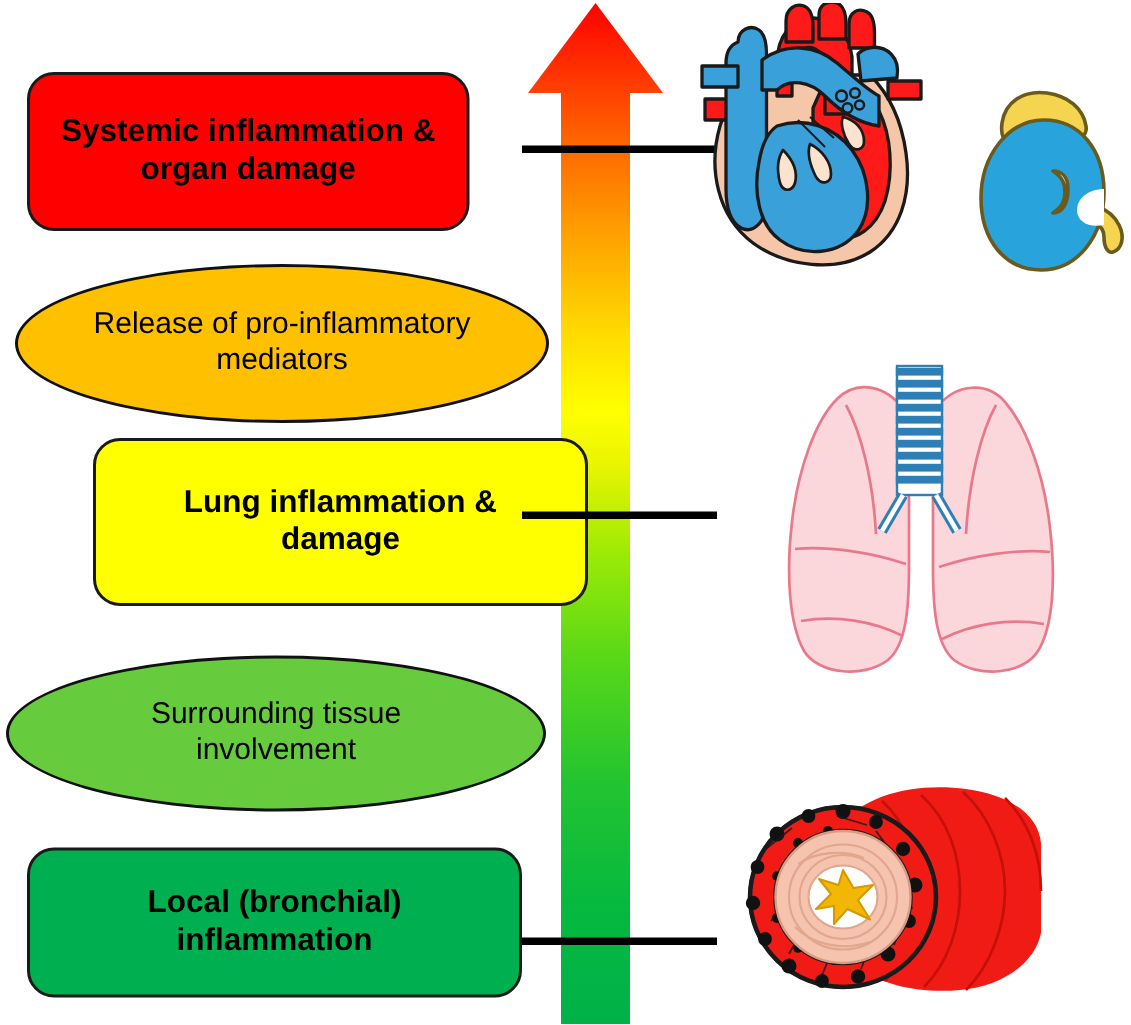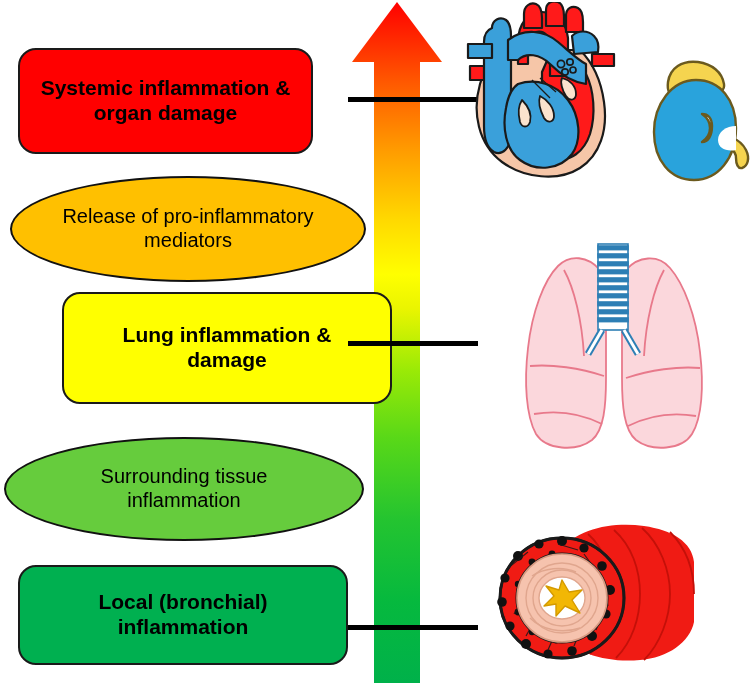--- a/index.html
+++ b/index.html
@@ -98,21 +98,21 @@
 mediators</span>
   </div>
 
   <div class="stage-shape stage-box" style="left:18px; top:292px; width:330px; height:112px; background:#FFFF00; font-size:21px;margin-left:44px;">
     <span class="stage-label bold-label">Lung inflammation &amp;
 damage</span>
   </div>
 
   <div class="stage-shape stage-ellipse" style="left:4px; top:437px; width:360px; height:104px; background:#66CC3D; font-size:20px;">
     <span class="stage-label reg-label">Surrounding tissue
-inflammation</span>
+involvement</span>
   </div>
 
   <div class="stage-shape stage-box" style="left:18px; top:565px; width:330px; height:100px; background:#00B050; font-size:21px;">
     <span class="stage-label bold-label">Local (bronchial)
 inflammation</span>
   </div>
 
   <div class="connector" style="left:348px; top:97px;  width:132px;"></div>
   <div class="connector" style="left:348px; top:341px; width:130px;"></div>
   <div class="connector" style="left:348px; top:625px; width:130px;"></div>

